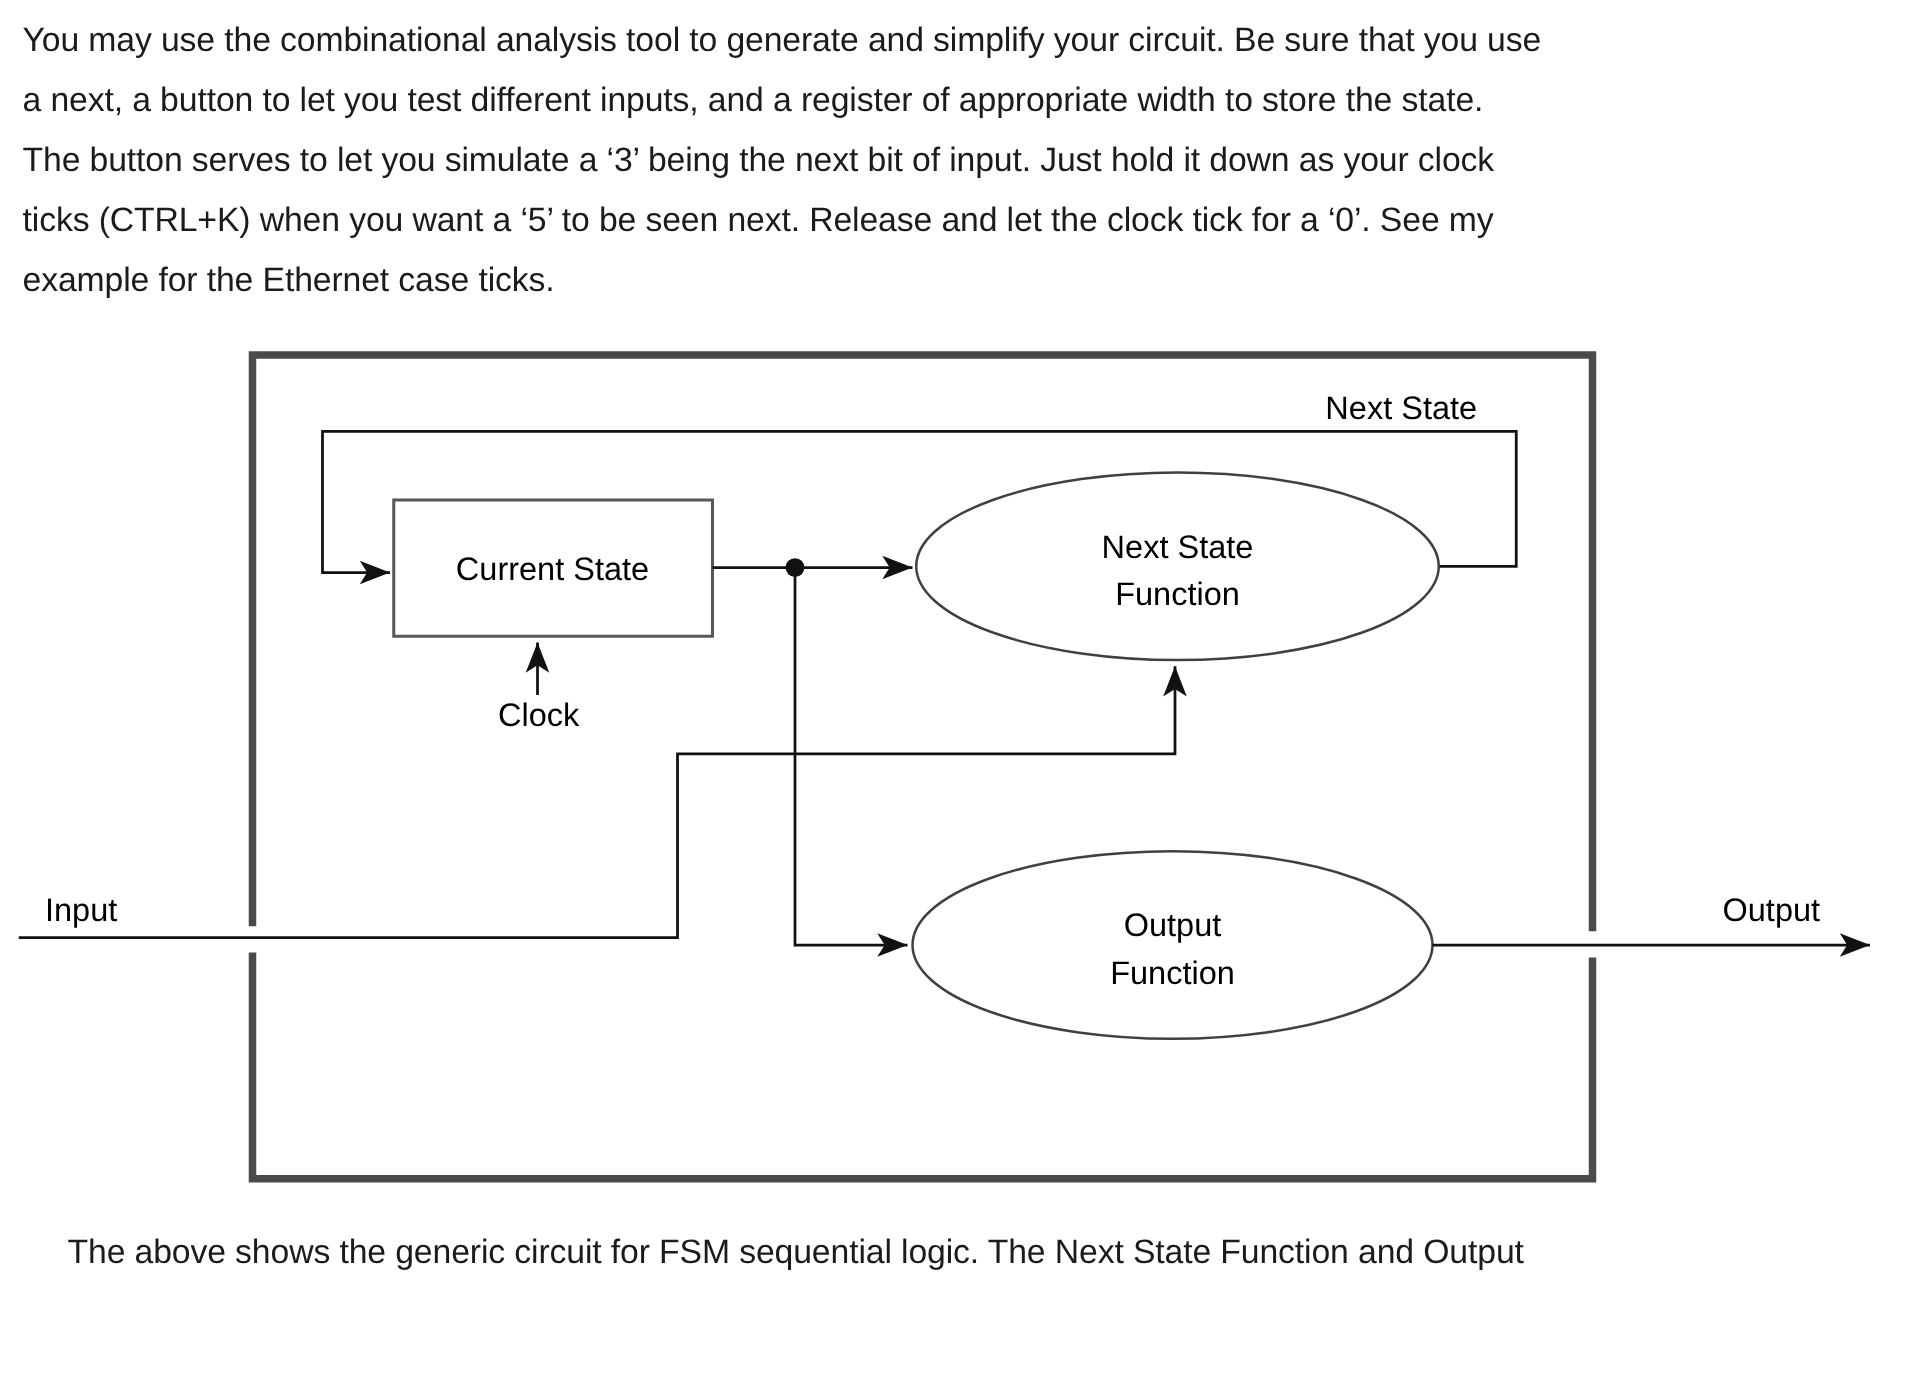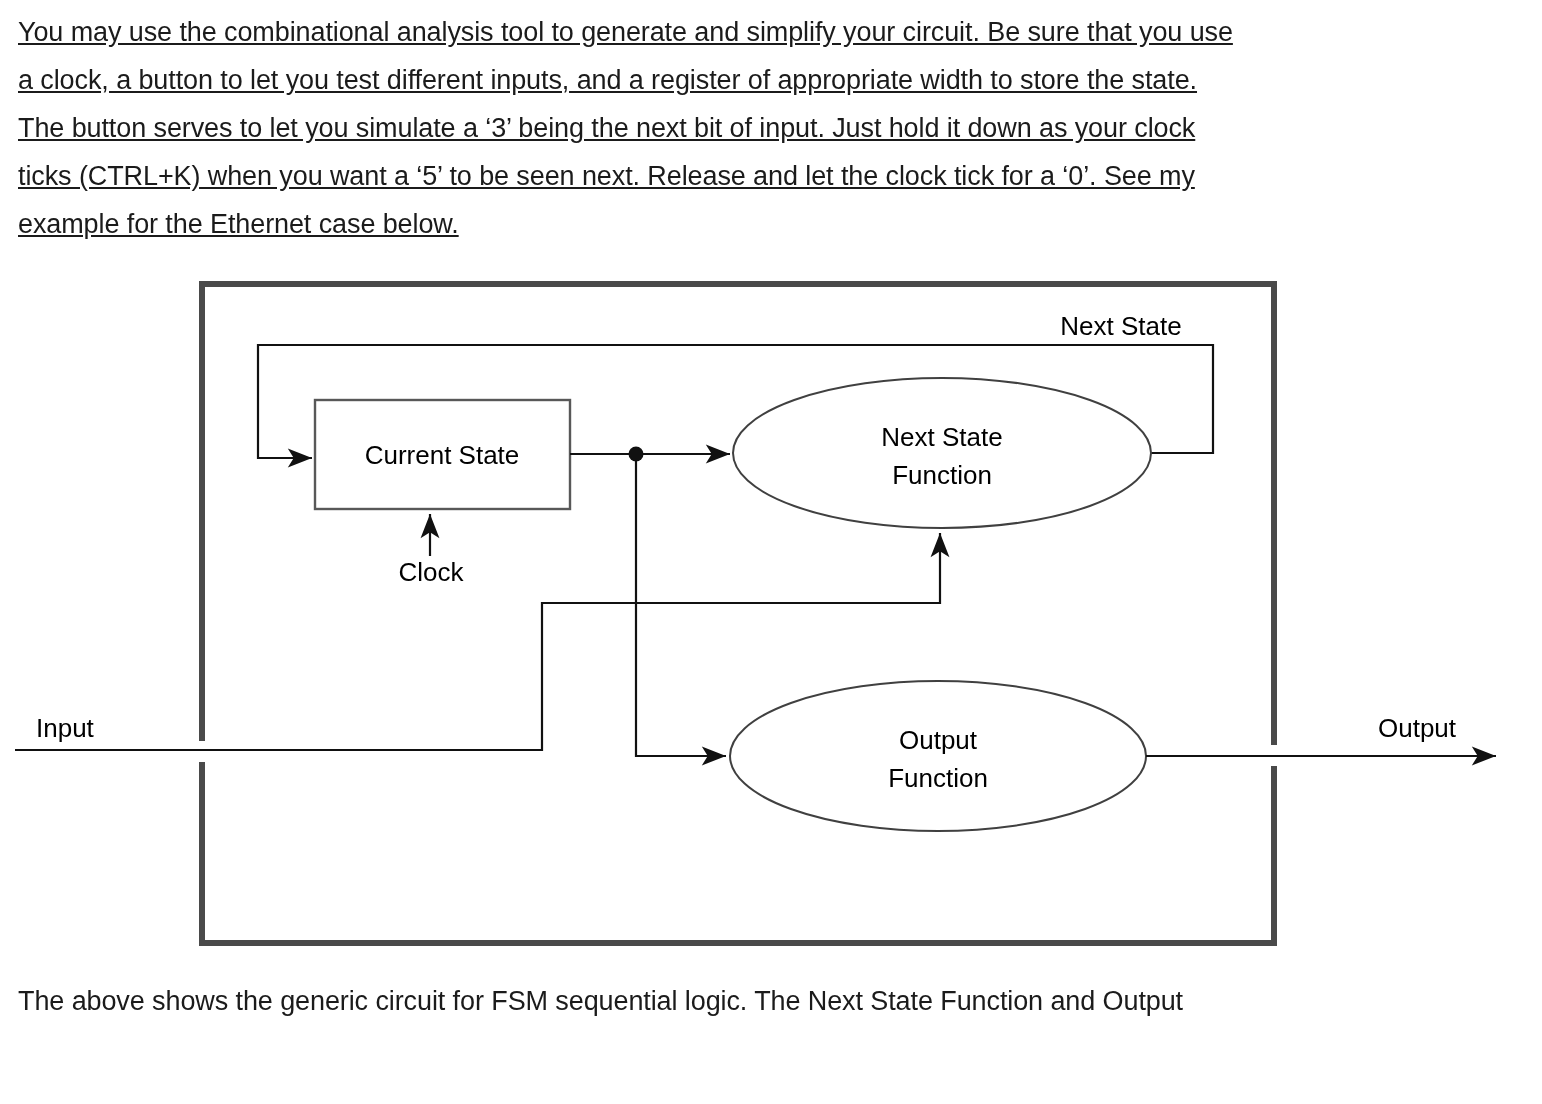--- a/index.html
+++ b/index.html
@@ -18,22 +18,22 @@
     position: absolute;
     left: 18px;
     color: #1b1b1b;
     font-size: 27px;
     line-height: 48px;
     letter-spacing: -0.1px;
   }
   .para div {
     white-space: nowrap;
   }
-  #intro-para { top: 8px; text-decoration: underline; }
-  #closing-para { top: 977px; }
+  #intro-para { top: 8px; }
+  #closing-para { top: 977px; margin-left: 36px; }
   #diagram-svg {
     position: absolute;
     left: 0;
     top: 0;
     width: 1542px;
     height: 1104px;
   }
   .wire {
     stroke: #111111;
     stroke-width: 2.2;
@@ -43,24 +43,24 @@
     font-family: "Liberation Sans", sans-serif;
     font-size: 26px;
     fill: #000000;
   }
 </style>
 </head>
 <body>
 
 <div class="para" id="intro-para">
   <div>You may use the combinational analysis tool to generate and simplify your circuit. Be sure that you use</div>
-  <div>a clock, a button to let you test different inputs, and a register of appropriate width to store the state.</div>
+  <div>a next, a button to let you test different inputs, and a register of appropriate width to store the state.</div>
   <div>The button serves to let you simulate a ‘3’ being the next bit of input. Just hold it down as your clock</div>
   <div>ticks (CTRL+K) when you want a ‘5’ to be seen next. Release and let the clock tick for a ‘0’. See my</div>
-  <div>example for the Ethernet case below.</div>
+  <div>example for the Ethernet case ticks.</div>
 </div>
 
 <svg id="diagram-svg" viewBox="0 0 1542 1104" xmlns="http://www.w3.org/2000/svg">
   <defs>
     <marker id="arrow" viewBox="0 0 12 9" refX="11.5" refY="4.5" markerWidth="12" markerHeight="9" orient="auto">
       <path d="M0.5,0.2 L11.5,4.5 L0.5,8.8 L3.2,4.5 Z" fill="#111111"></path>
     </marker>
   </defs>
 
   <rect x="202" y="284" width="1072" height="659" fill="none" stroke="#4a4a4a" stroke-width="6"></rect>

